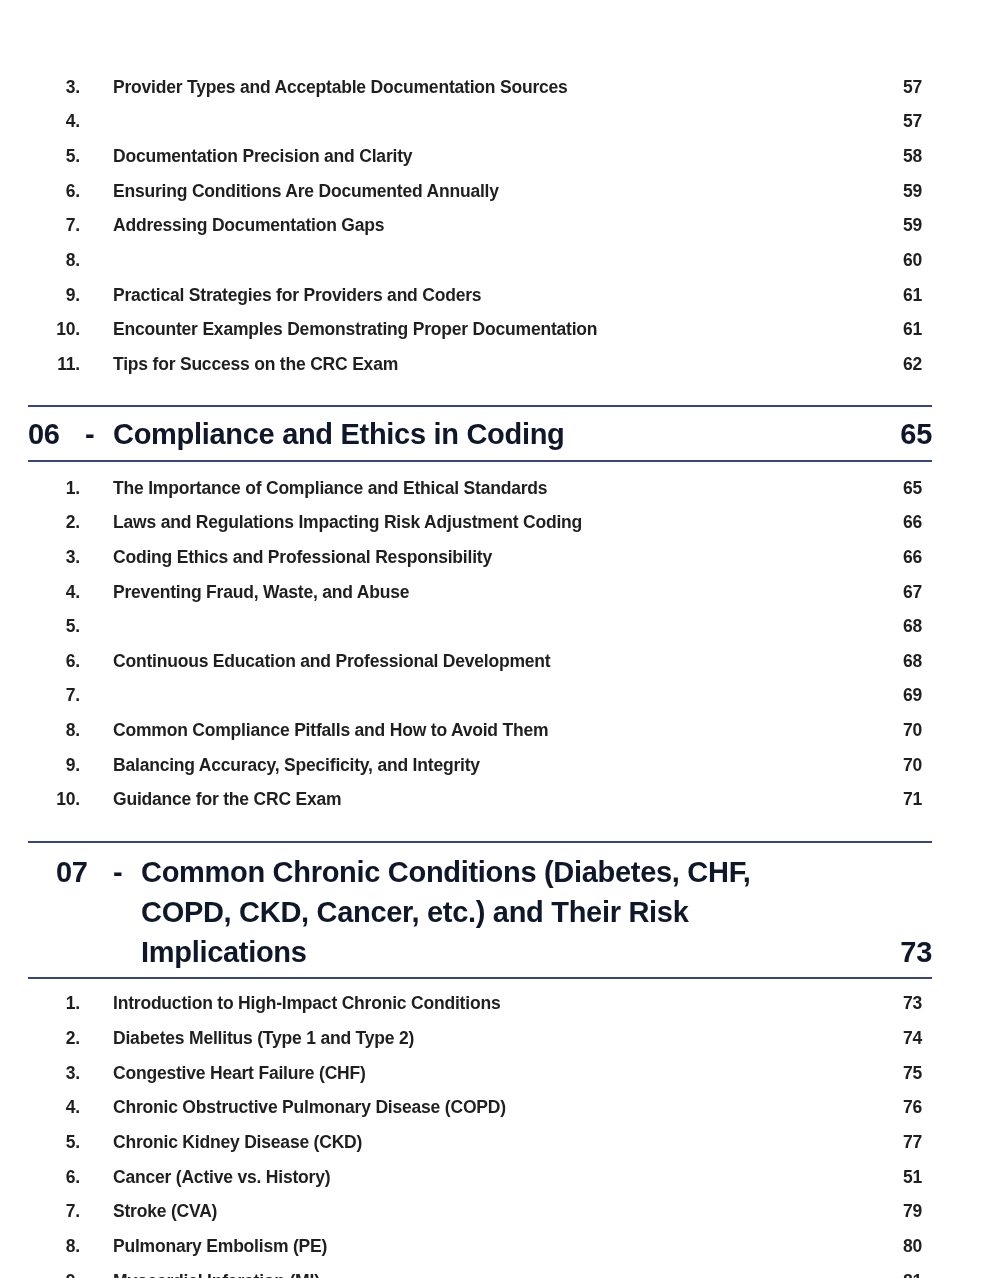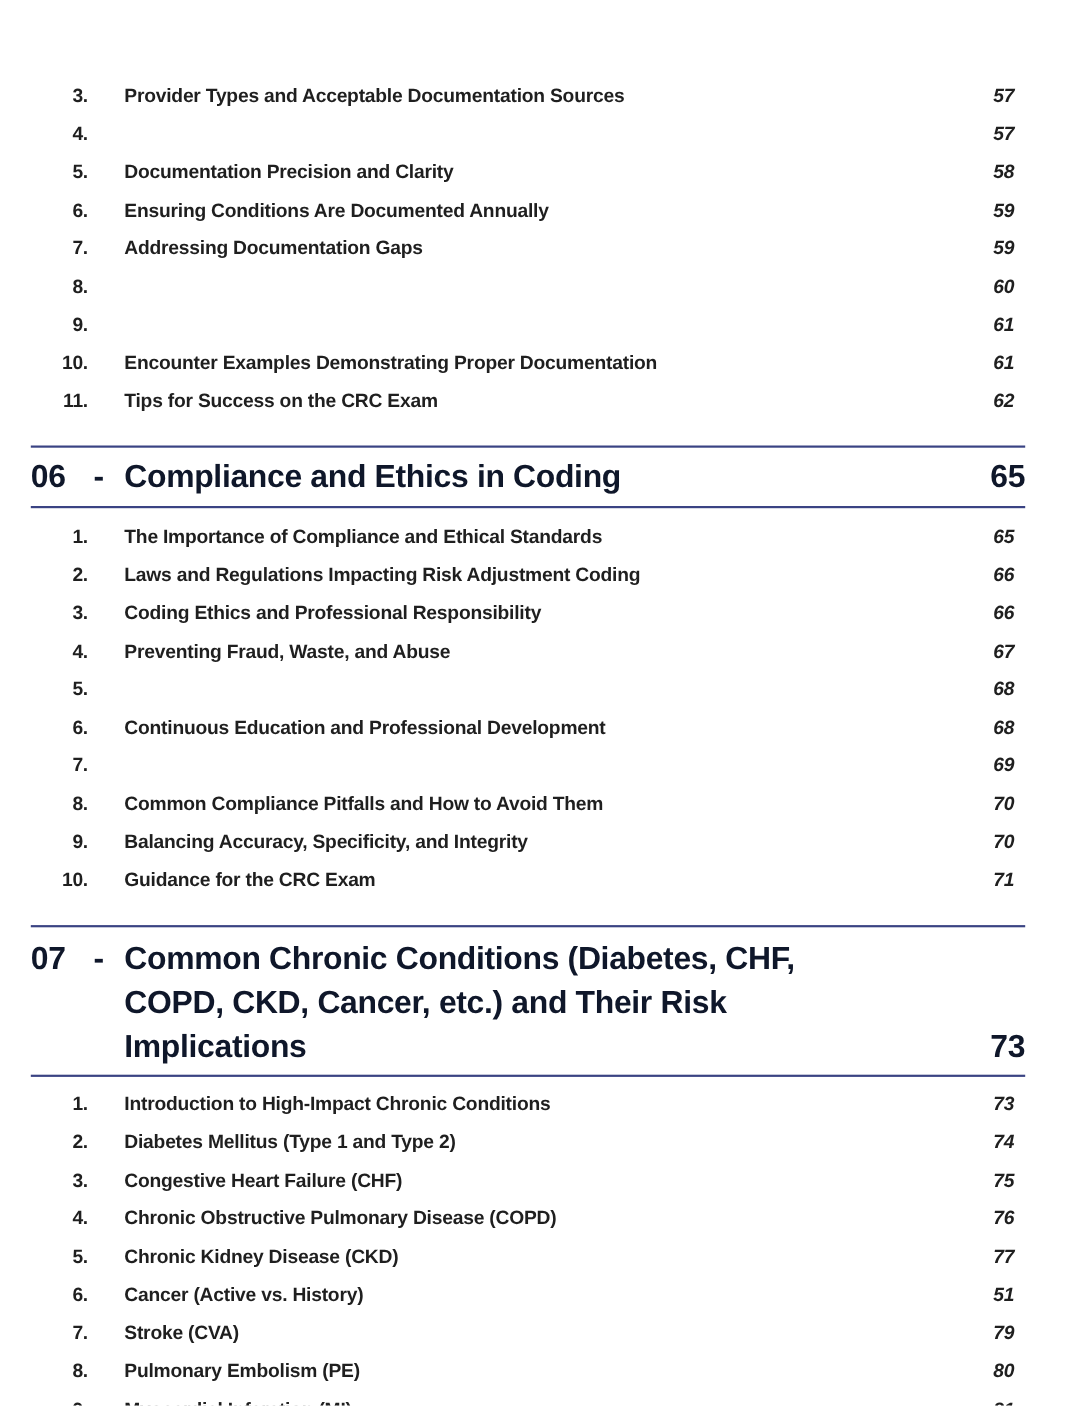--- a/index.html
+++ b/index.html
@@ -31,40 +31,39 @@
     text-align: right;
     flex: 0 0 auto;
   }
   .toc-row .title {
     margin-left: 33px;
     white-space: nowrap;
   }
   .toc-row .pg {
     margin-left: auto;
     text-align: center;
-    font-style: italic;
   }
   
   .rule {
     height: 2px;
     background: #3a4383;
   }
   .rule-above-06 { margin-top: 23px; }
   .rule-above-07 { margin-top: 24px; }
   .section-head {
     display: flex;
     align-items: flex-start;
     color: #0f172a;
     font-size: 29px;
     font-weight: 700;
     line-height: 40px;
     letter-spacing: -0.3px;
   }
   .section-head.single { padding: 7px 0 6px 0; }
-  .section-head.double { padding: 9px 0 5px 0; }
+  .section-head.double { padding: 9px 0 5px 0; margin-left: 28px; }
   .sec-num { min-width: 57px; flex: 0 0 auto; }
   .sec-dash { width: 28px; flex: 0 0 auto; }
   .sec-title { flex: 0 1 auto; max-width: 700px; }
   .sec-page { margin-left: auto; align-self: flex-end; text-align: right; }
   .list-06 { margin-top: 9px; }
   .list-07 { margin-top: 7.5px; }
 </style>
 </head>
 <body>
 
@@ -101,20 +100,21 @@
         <span class="pg">59</span>
       </div>
 
       <div class="toc-row">
         <span class="num">8.</span>
         <span class="pg">60</span>
       </div>
 
       <div class="toc-row">
         <span class="num">9.</span>
+        <span class="title">Practical Strategies for Providers and Coders</span>
         <span class="pg">61</span>
       </div>
 
       <div class="toc-row">
         <span class="num">10.</span>
         <span class="title">Encounter Examples Demonstrating Proper Documentation</span>
         <span class="pg">61</span>
       </div>
 
       <div class="toc-row">

